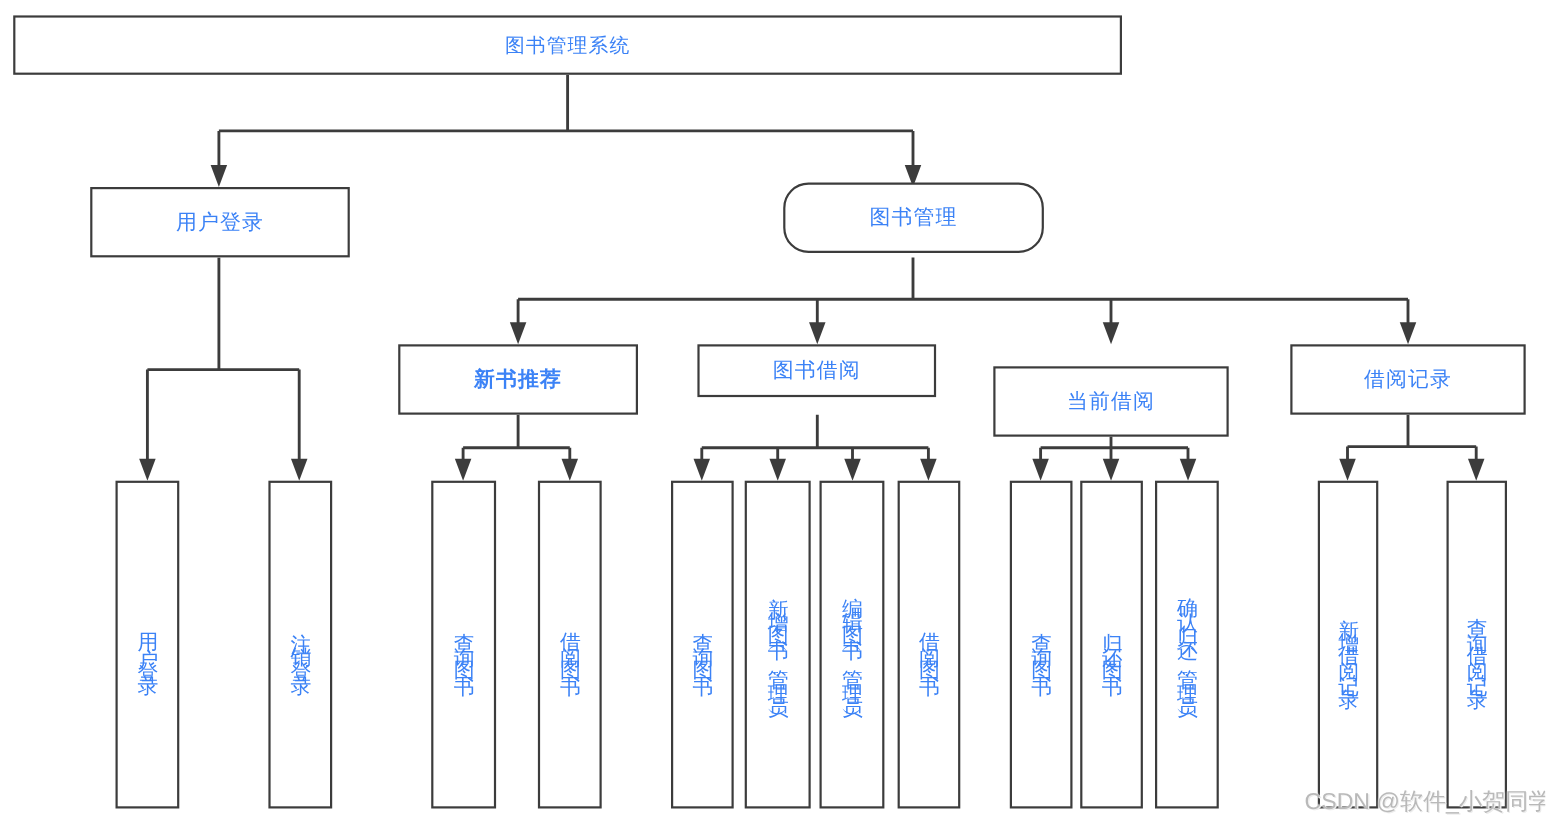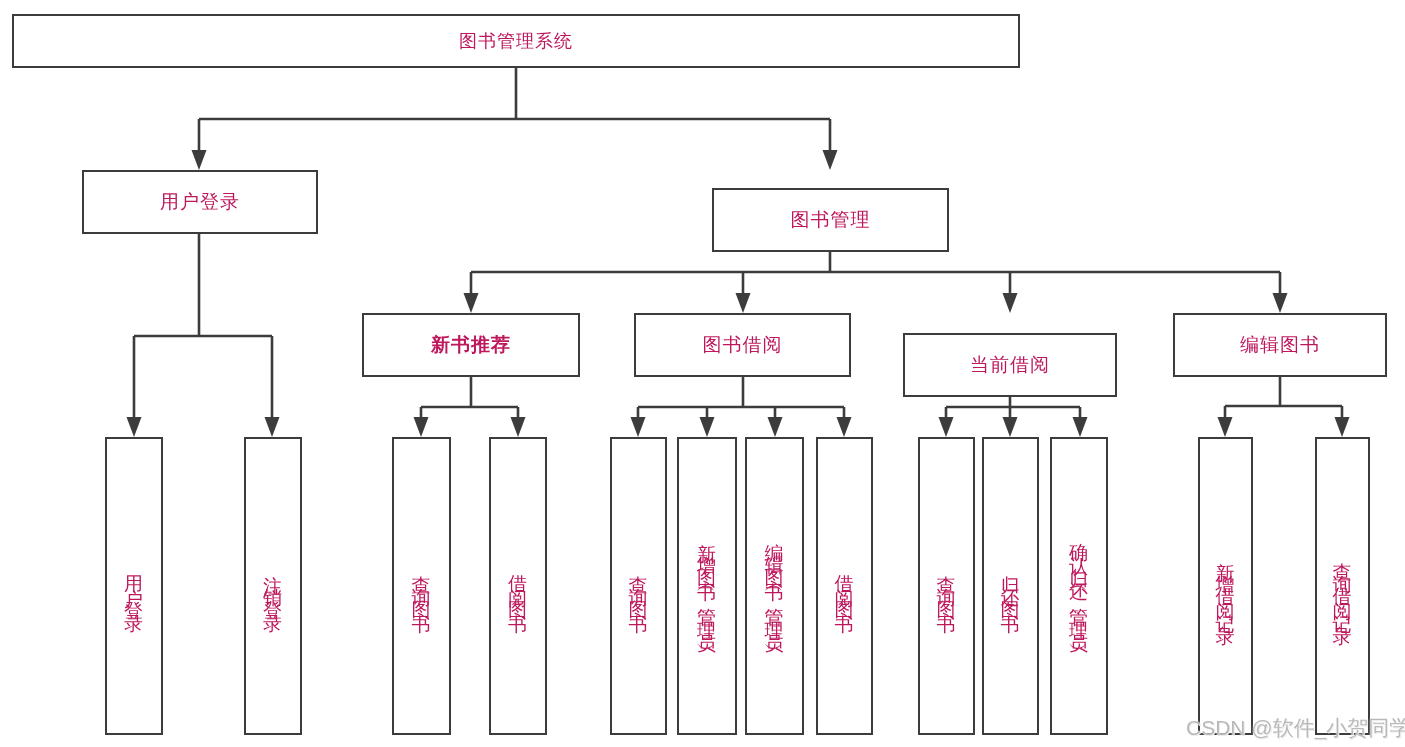--- a/index.html
+++ b/index.html
@@ -27,21 +27,21 @@
     border: 2px solid #3c3c3c;
     background: #ffffff;
     display: flex;
     align-items: center;
     justify-content: center;
     color: #333333;
   }
   .node .label {
     font-size: 19px;
     letter-spacing: 1px;
-    color: #be185d;
+    color: #3b82f6;
     white-space: nowrap;
   }
   .node.root .label {
     font-size: 18px;
   }
   .node.leaf {
     top: 437px;
     height: 298px;
   }
   .node.leaf .label {
@@ -111,35 +111,35 @@
     </g>
   </svg>
 
   <div class="node root" style="left:12px; top:14px; width:1008px; height:54px;">
     <span class="label">图书管理系统</span>
   </div>
 
   <div class="node" style="left:82px; top:170px; width:236px; height:64px;">
     <span class="label">用户登录</span>
   </div>
-  <div class="node" style="left:712px; top:188px; width:237px; height:64px;">
+  <div class="node" style="left:712px; top:166px; width:237px; height:64px;border-radius:23px;">
     <span class="label">图书管理</span>
   </div>
 
   <div class="node" style="left:362px; top:313px; width:218px; height:64px;font-weight:bold;">
     <span class="label">新书推荐</span>
   </div>
-  <div class="node" style="left:634px; top:313px; width:217px; height:64px;font-family:Liberation Mono, monospace;">
+  <div class="node" style="left:634px; top:313px; width:217px; height:48px;font-family:Liberation Mono, monospace;">
     <span class="label">图书借阅</span>
   </div>
   <div class="node" style="left:903px; top:313px; width:214px; height:64px;margin-top:20px;">
     <span class="label">当前借阅</span>
   </div>
   <div class="node" style="left:1173px; top:313px; width:214px; height:64px;">
-    <span class="label">编辑图书</span>
+    <span class="label">借阅记录</span>
   </div>
 
   <div class="node leaf" style="left:105px; width:58px;">
     <span class="label">用户登录</span>
   </div>
   <div class="node leaf" style="left:244px; width:58px;">
     <span class="label">注销登录</span>
   </div>
 
   <div class="node leaf" style="left:392px; width:59px;">

